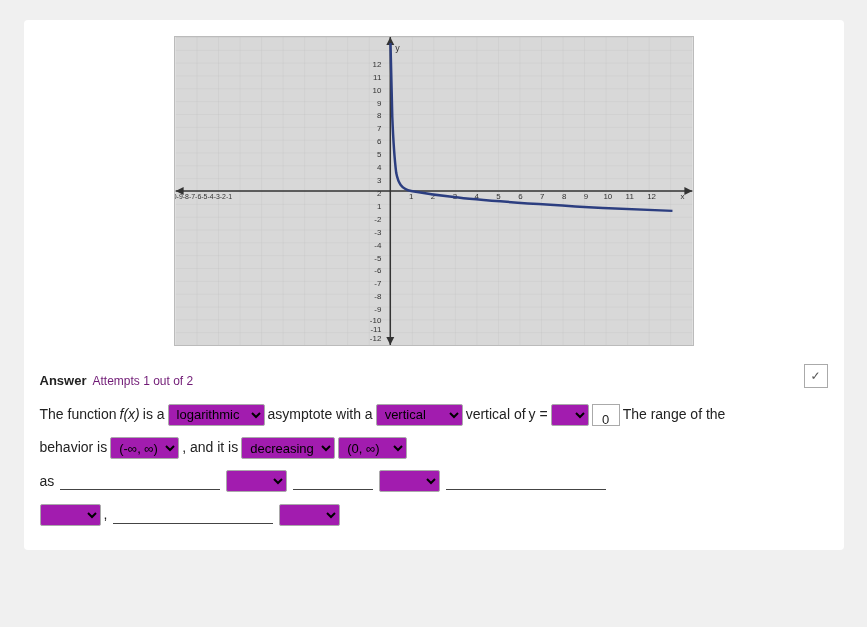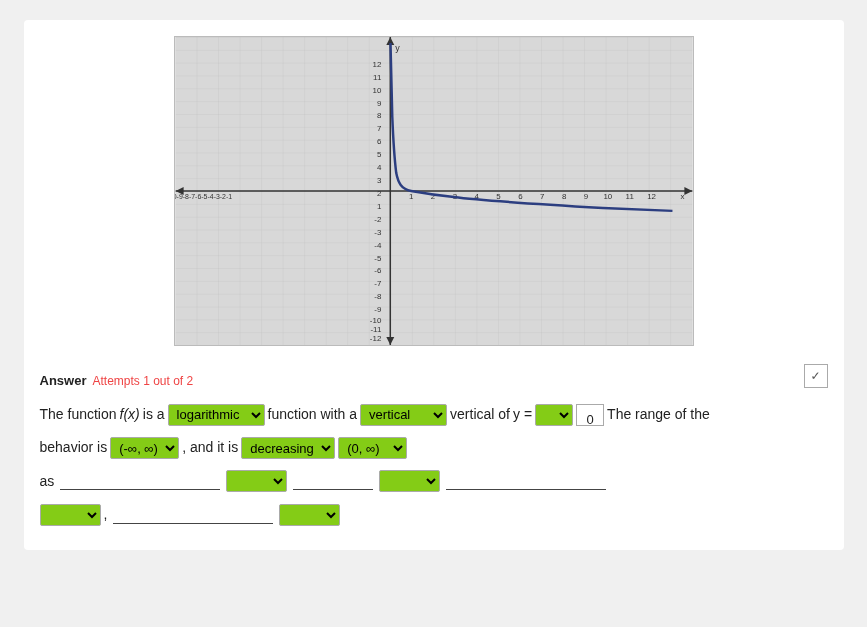--- a/index.html
+++ b/index.html
@@ -48,21 +48,21 @@
       display: flex;
       align-items: flex-end;
       margin-bottom: 12px;
       font-size: 13px;
     }
     .answer-label {
       font-weight: bold;
       margin-right: 6px;
     }
     .attempts-label {
-      color: #ef4444;
+      color: #701a75;
       font-size: 12px;
     }
     .check-icon {
       margin-left: auto;
       width: 24px;
       height: 24px;
       border: 1px solid #aaa;
       display: flex;
       align-items: center;
       justify-content: center;
@@ -81,21 +81,21 @@
       align-items: center;
       gap: 3px;
       margin-bottom: 4px;
     }
 
     select {
       font-size: 13px;
       padding: 1px 4px;
       border: 1px solid #aaa;
       border-radius: 2px;
-      background: #84cc16;
+      background: #a21caf;
       cursor: pointer;
       height: 22px;
     }
 
     .text-box-input {
       display: inline-block;
       border: 1px solid #aaa;
       min-width: 28px;
       height: 22px;
       padding: 1px 4px;
@@ -218,21 +218,21 @@
     <div class="sentence-row">
       <span>The function</span>
       <span class="italic">f(x)</span>
       <span>is  a</span>
       <select>
         <option>logarithmic</option>
         <option>exponential</option>
         <option>linear</option>
         <option>quadratic</option>
       </select>
-      <span>function with a</span>
+      <span>asymptote with a</span>
       <select>
         <option>vertical</option>
         <option>horizontal</option>
       </select>
       <span>vertical of</span>
       <span>y =</span>
       <select>
         <option></option>
         <option>&lt;</option>
         <option>&gt;</option>

